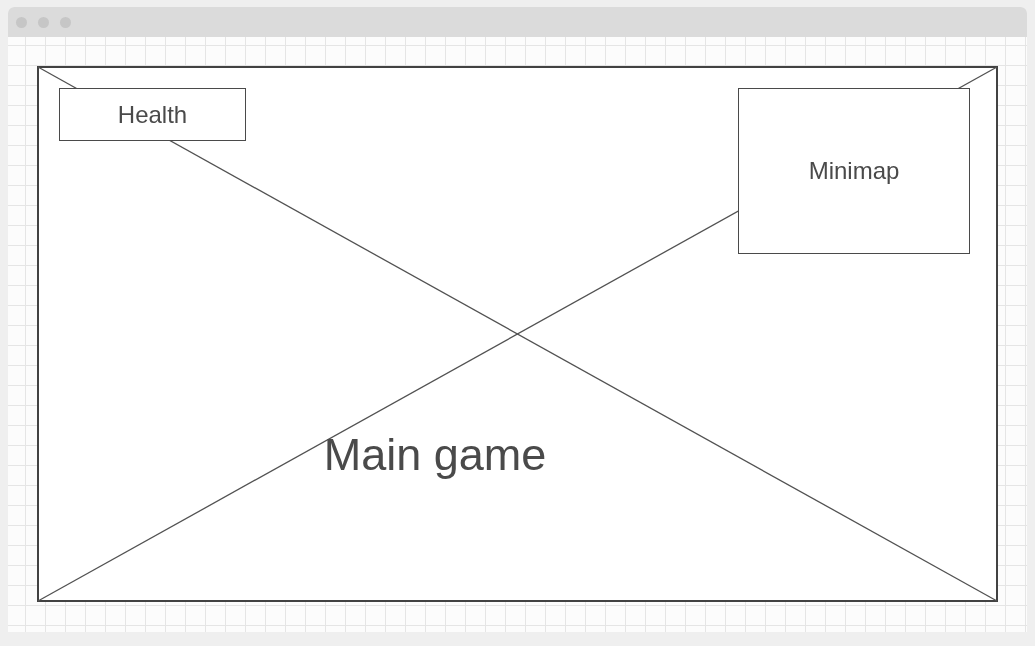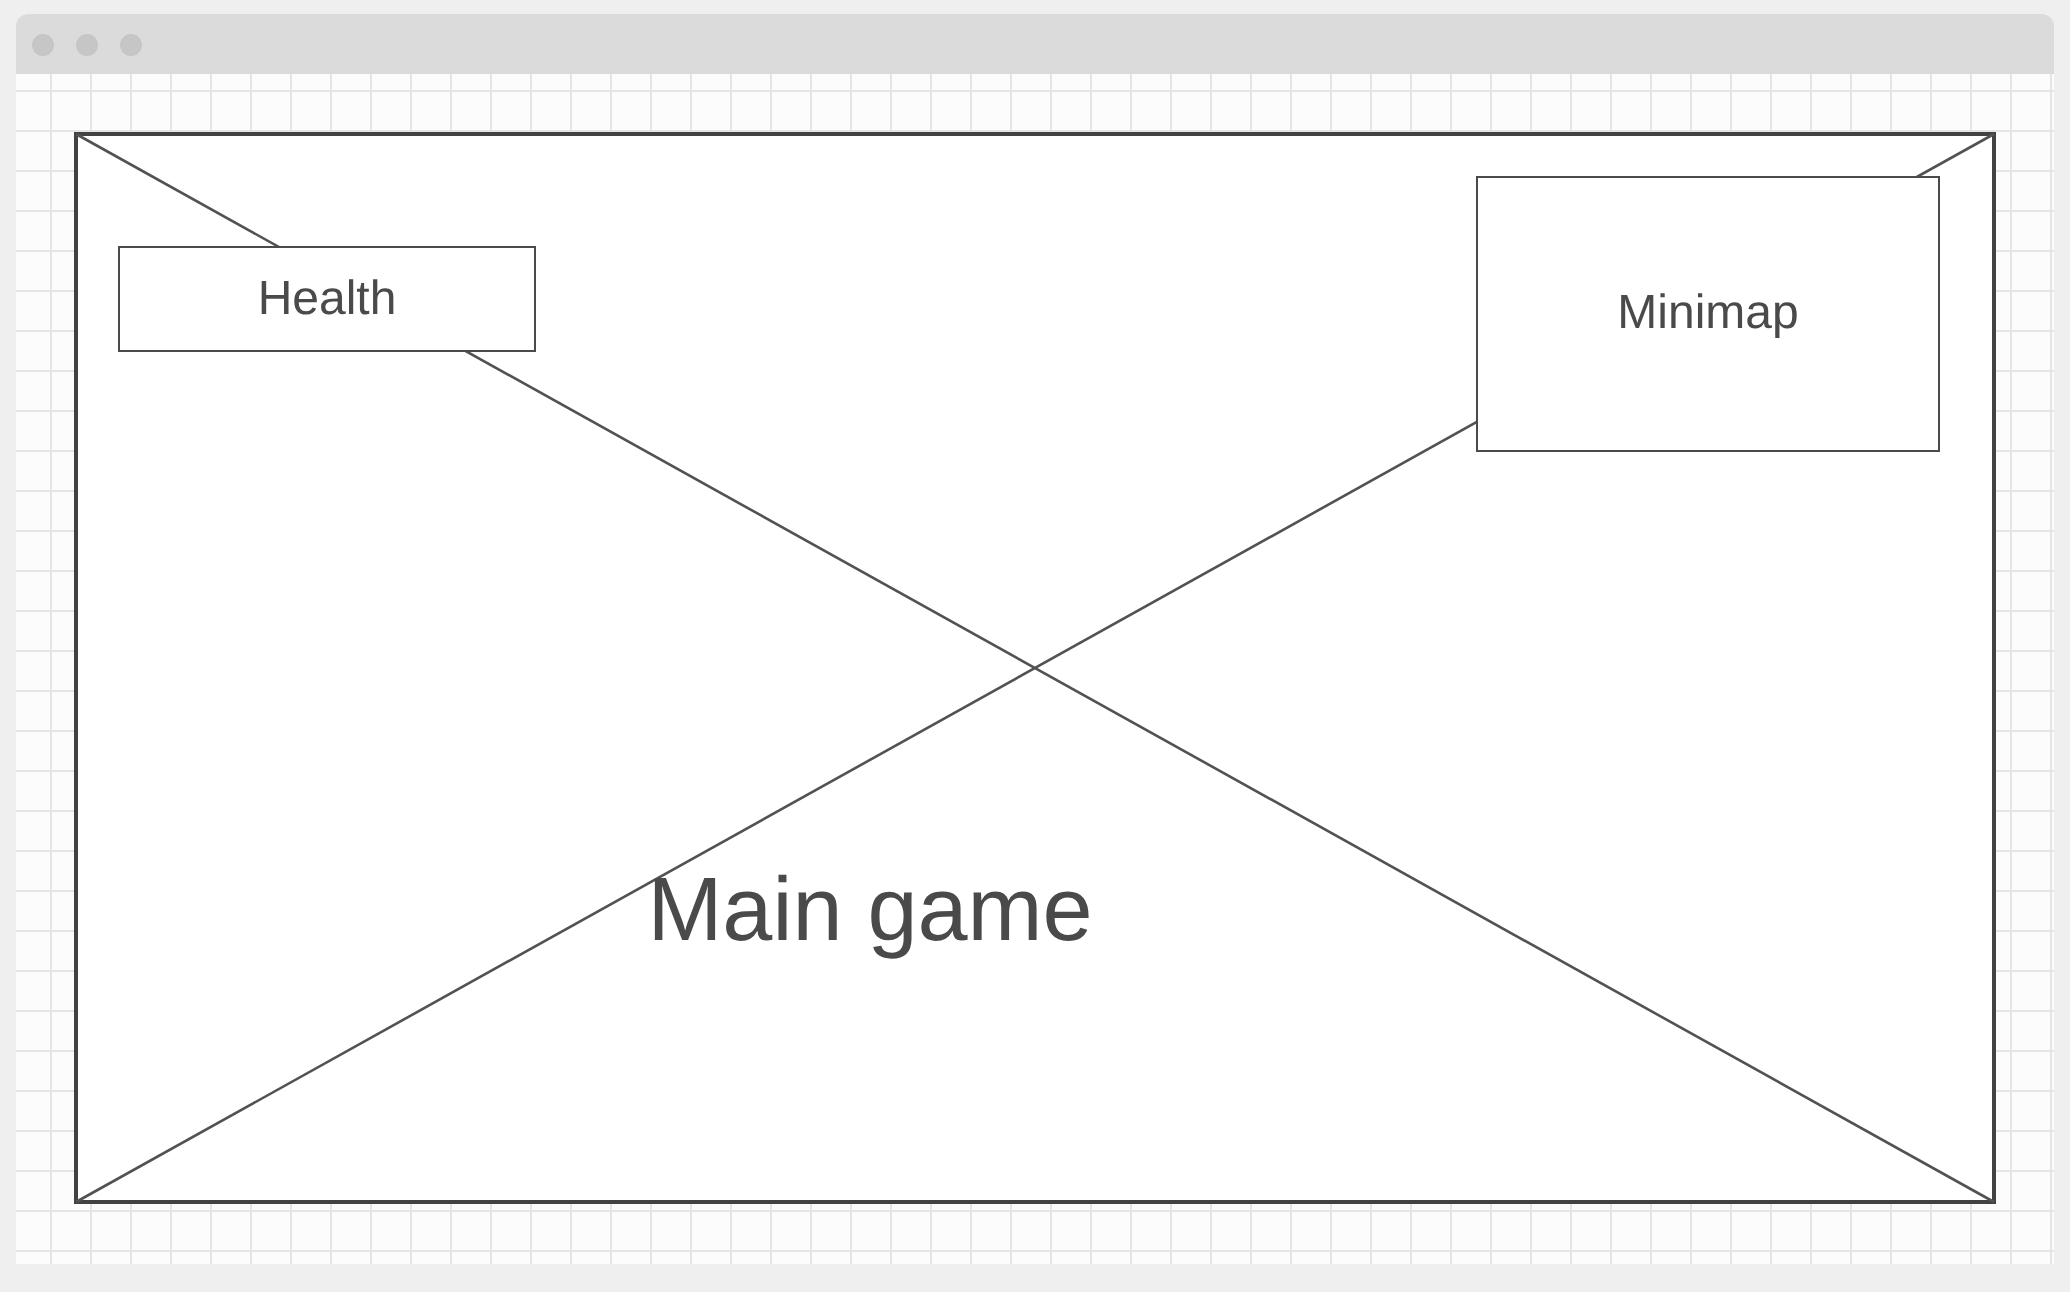--- a/index.html
+++ b/index.html
@@ -65,29 +65,28 @@
     justify-content: center;
   }
   .wire-box .box-label {
     font-size: 24px;
     color: #4a4a4a;
     white-space: nowrap;
   }
   .health-box {
     left: 51px;
     top: 51px;
-    width: 209px;
+    width: 187px;
     height: 53px;
-    margin-top: 35px;
   }
   .minimap-box {
     left: 730px;
     top: 51px;
     width: 232px;
-    height: 138px;
+    height: 166px;
   }
   .main-game-label {
     position: absolute;
     left: 30px;
     top: 391px;
     width: 794px;
     text-align: center;
     font-size: 45px;
     line-height: 54px;
     color: #4a4a4a;

